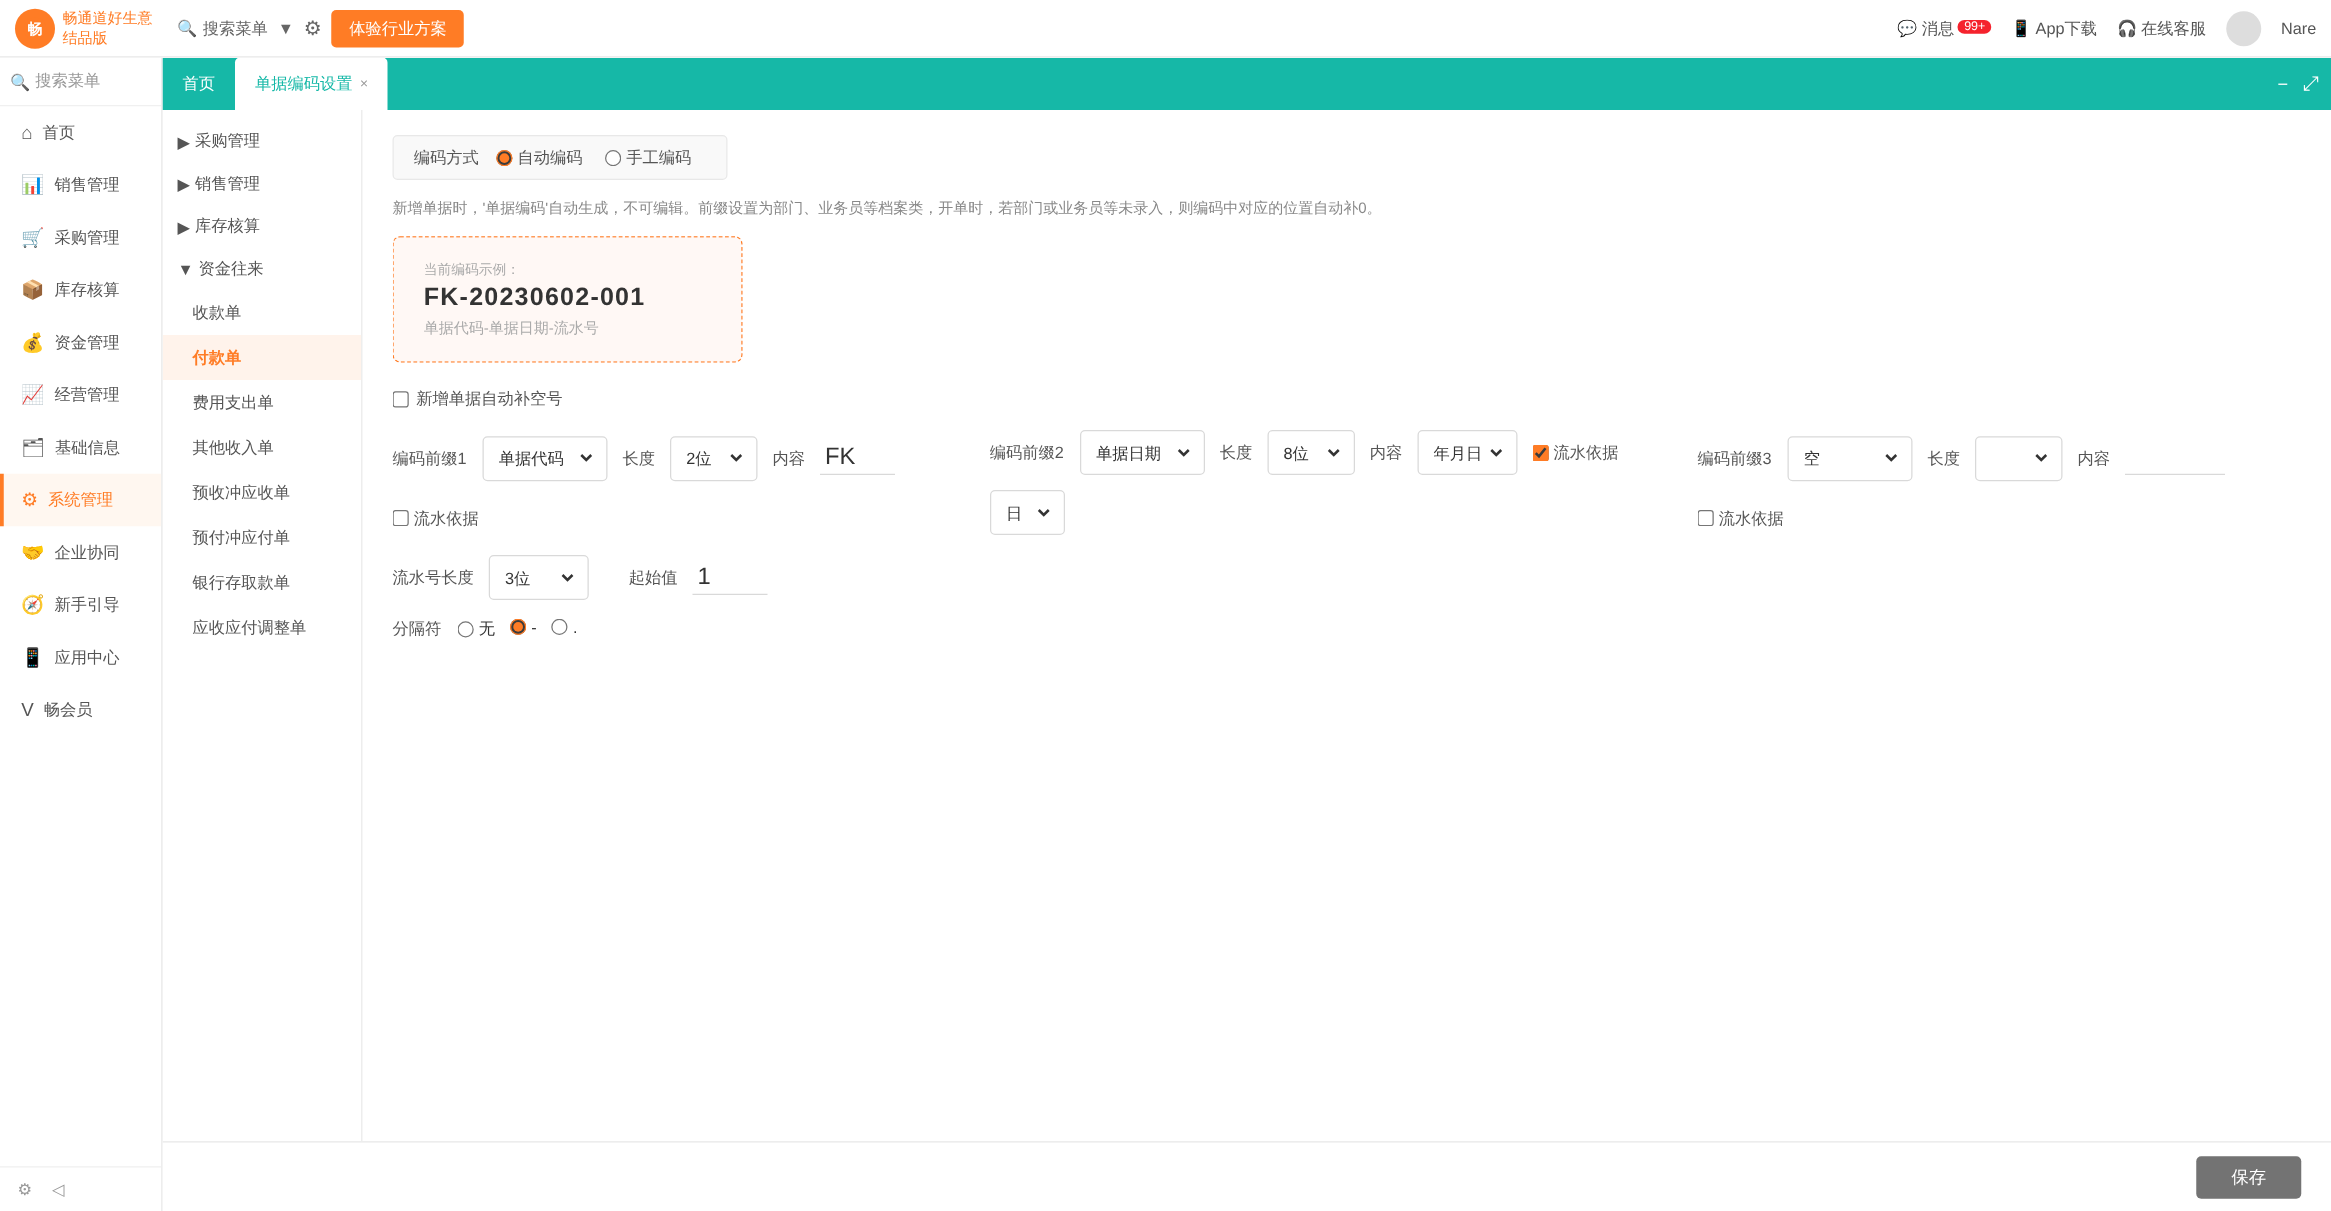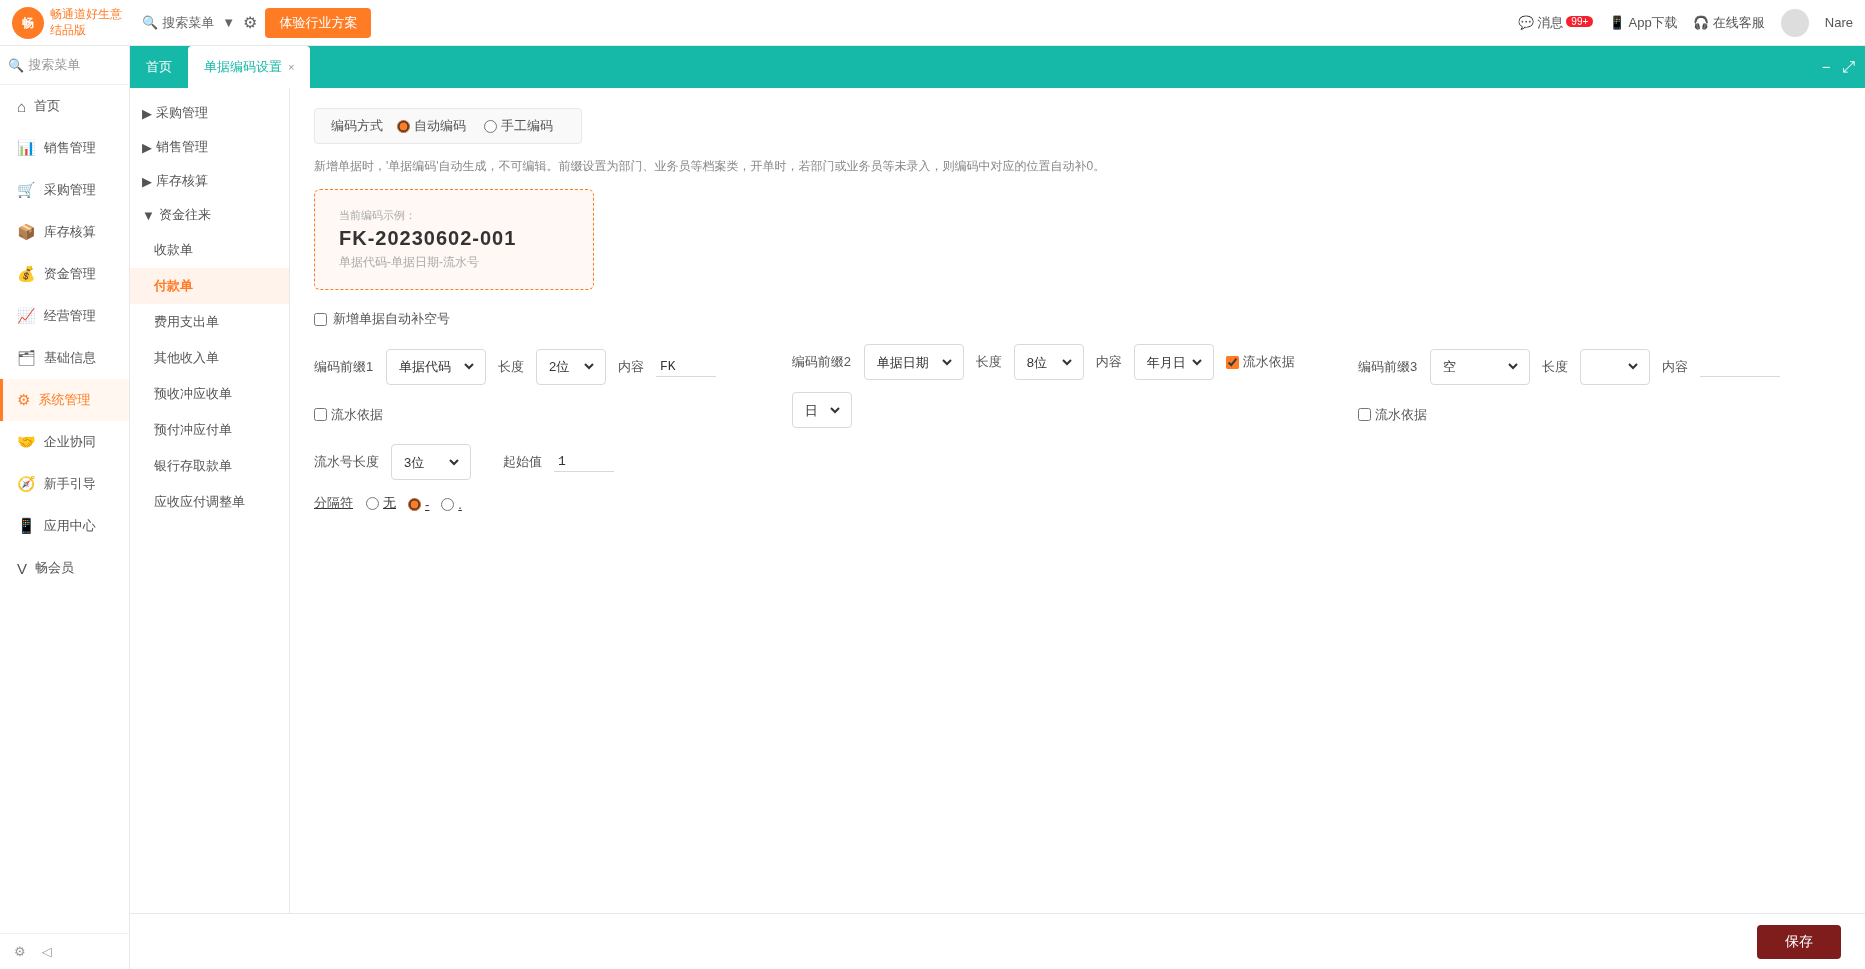--- a/index.html
+++ b/index.html
@@ -272,58 +272,56 @@
       background: transparent;
       font-size: 13px;
       color: #333;
       cursor: pointer;
       flex: 1;
     }
     .form-input-text {
       border: none;
       border-bottom: 1px solid #d9d9d9;
       padding: 2px 4px;
-      font-size: 13px;
+      font-size: 19px;
       color: #333;
       background: transparent;
       outline: none;
       min-width: 60px;
-      font-family: Liberation Mono, monospace;
     }
     .form-section-label { font-size: 13px; color: #555; }
     .checkbox-inline { display: flex; align-items: center; gap: 4px; font-size: 13px; color: #555; }
     .checkbox-inline input[type=checkbox] { accent-color: #ff7c25; cursor: pointer; }
     .checked-box { accent-color: #ff7c25; }
 
     
     .sep-row {
       display: flex;
-      align-items: flex-end;
+      align-items: flex-start;
       gap: 12px;
       margin-bottom: 14px;
       flex-wrap: wrap;
-      text-decoration: underline;
     }
     .sep-label { font-size: 13px; color: #555; min-width: 40px; }
     .sep-radio { display: flex; align-items: center; gap: 4px; font-size: 13px; cursor: pointer; }
     .sep-radio input[type=radio] { accent-color: #ff7c25; cursor: pointer; }
 
     
     .bottom-bar {
       background: #fff;
       border-top: 1px solid #e8e8e8;
       height: 56px;
       display: flex;
       align-items: center;
       justify-content: flex-end;
       padding: 0 24px;
       flex-shrink: 0;
     }
     .save-btn {
-      background: #7f1d1d;
+      background: #737373;
       color: #fff;
       border: none;
       border-radius: 4px;
       padding: 8px 28px;
       font-size: 14px;
       cursor: pointer;
     }
 
     
     .sub-sidebar {

